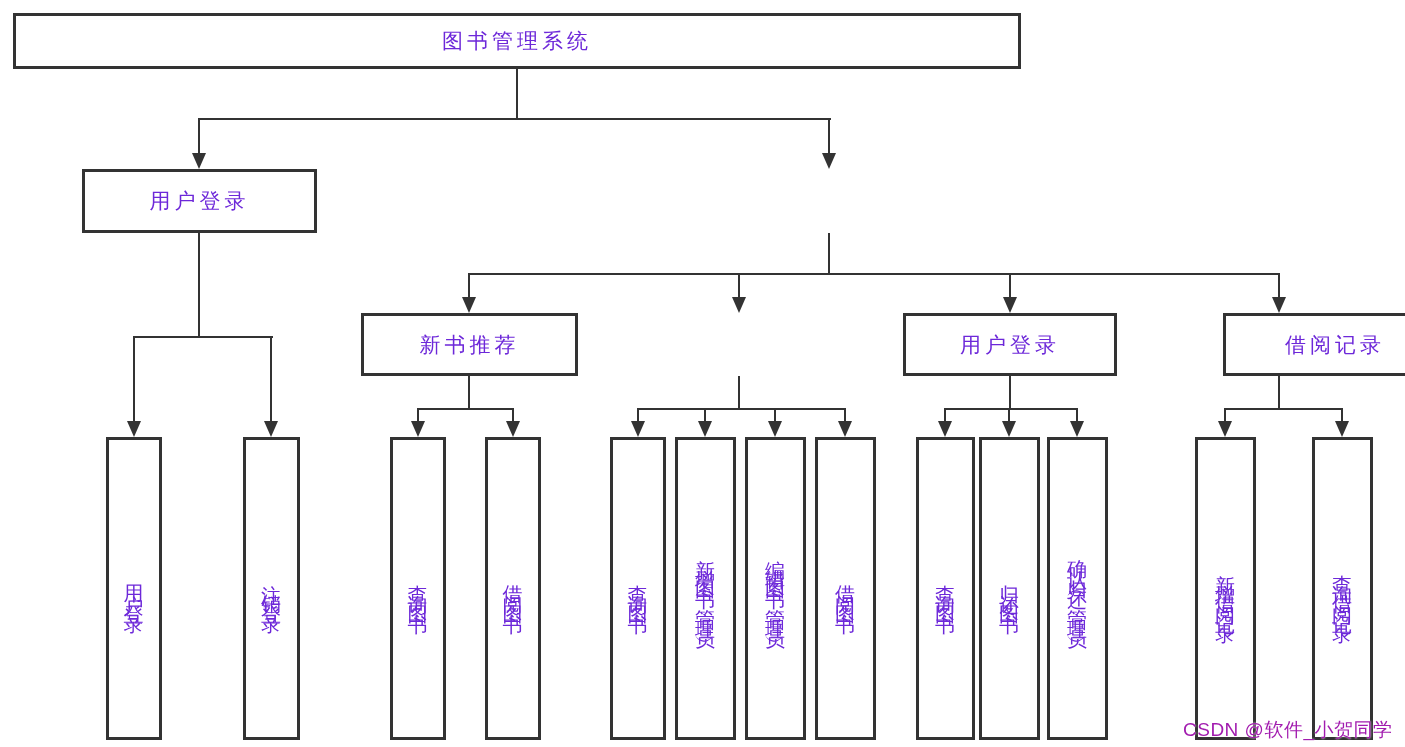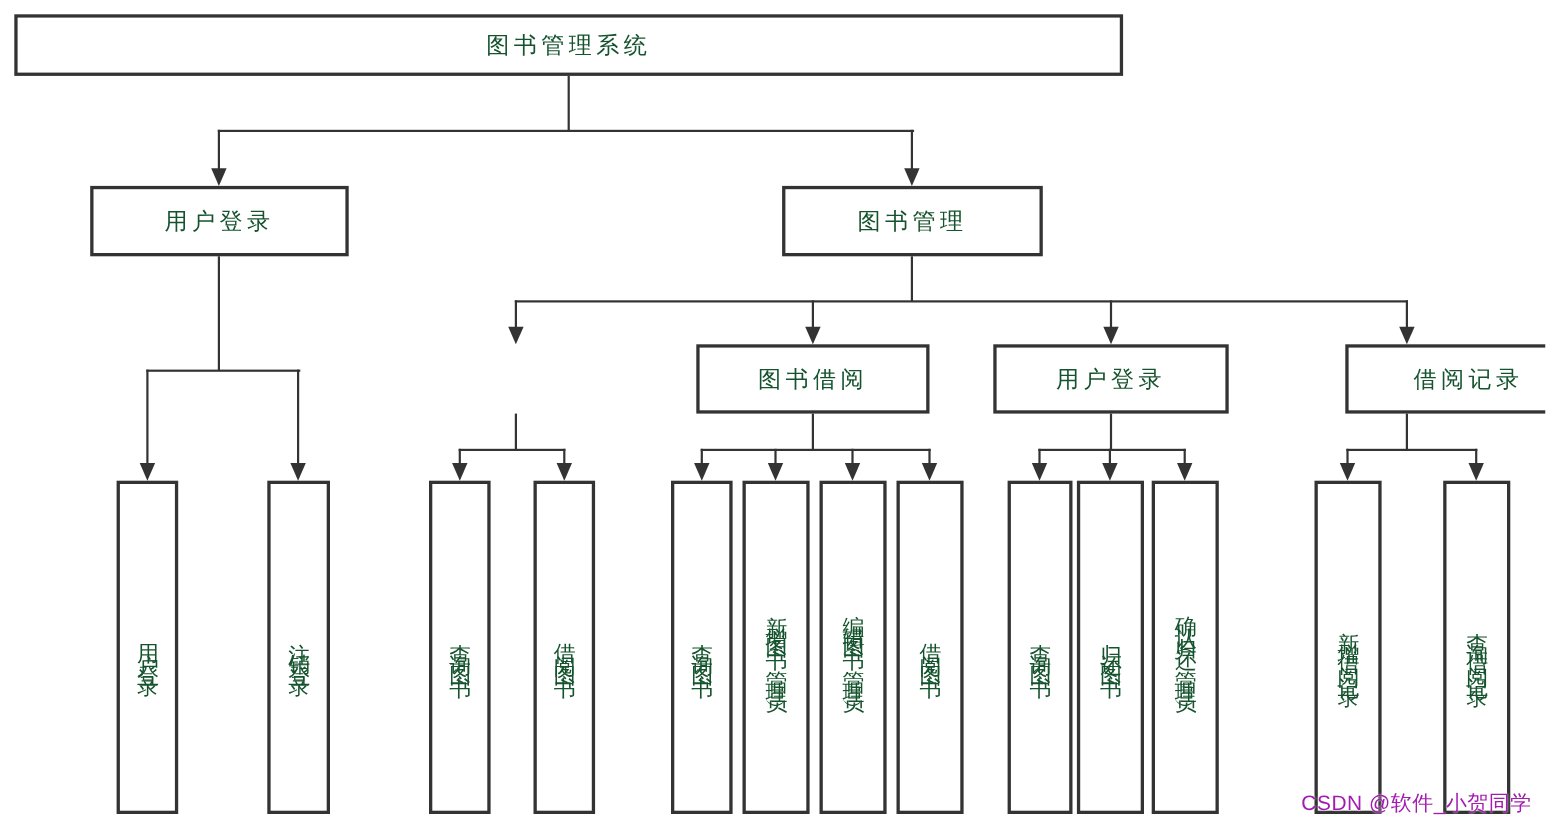--- a/index.html
+++ b/index.html
@@ -11,21 +11,21 @@
     overflow:hidden;
   }
   .box {
     position:absolute;
     box-sizing:border-box;
     border:3px solid #333333;
     background:#ffffff;
     display:flex;
     align-items:center;
     justify-content:center;
-    color:#14532d;
+    color:#6d28d9;
   }
   .box.h {
     font-size:21px;
     letter-spacing:4px;
     white-space:nowrap;
   }
   .box.v {
     writing-mode:vertical-rl;
     text-orientation:mixed;
     font-size:20px;
@@ -53,23 +53,22 @@
   }
 </style>
 </head>
 <body>
 
 <div id="canvas">
 
   <div class="box h" style="left:13px;top:13px;width:1008px;height:56px">图书管理系统</div>
 
   <div class="box h" style="left:82px;top:169px;width:235px;height:64px">用户登录</div>
-  <div class="box h" style="left:711px;top:169px;width:237px;height:64px">图书管理</div>
 
-  <div class="box h" style="left:633px;top:313px;width:212px;height:63px">图书借阅</div>
+  <div class="box h" style="left:361px;top:313px;width:217px;height:63px">新书推荐</div>
   <div class="box h" style="left:903px;top:313px;width:214px;height:63px">用户登录</div>
   <div class="box h" style="left:1223px;top:313px;width:224px;height:63px">借阅记录</div>
 
   <div class="box v" style="left:106px;top:437px;width:56px;height:303px">用户登录</div>
   <div class="box v" style="left:243px;top:437px;width:57px;height:303px">注销登录</div>
   <div class="box v" style="left:390px;top:437px;width:56px;height:303px">查询图书</div>
   <div class="box v" style="left:485px;top:437px;width:56px;height:303px">借阅图书</div>
   <div class="box v" style="left:610px;top:437px;width:56px;height:303px">查询图书</div>
   <div class="box v" style="left:675px;top:437px;width:61px;height:303px">新增图书（管理员）</div>
   <div class="box v" style="left:745px;top:437px;width:61px;height:303px">编辑图书（管理员）</div>

